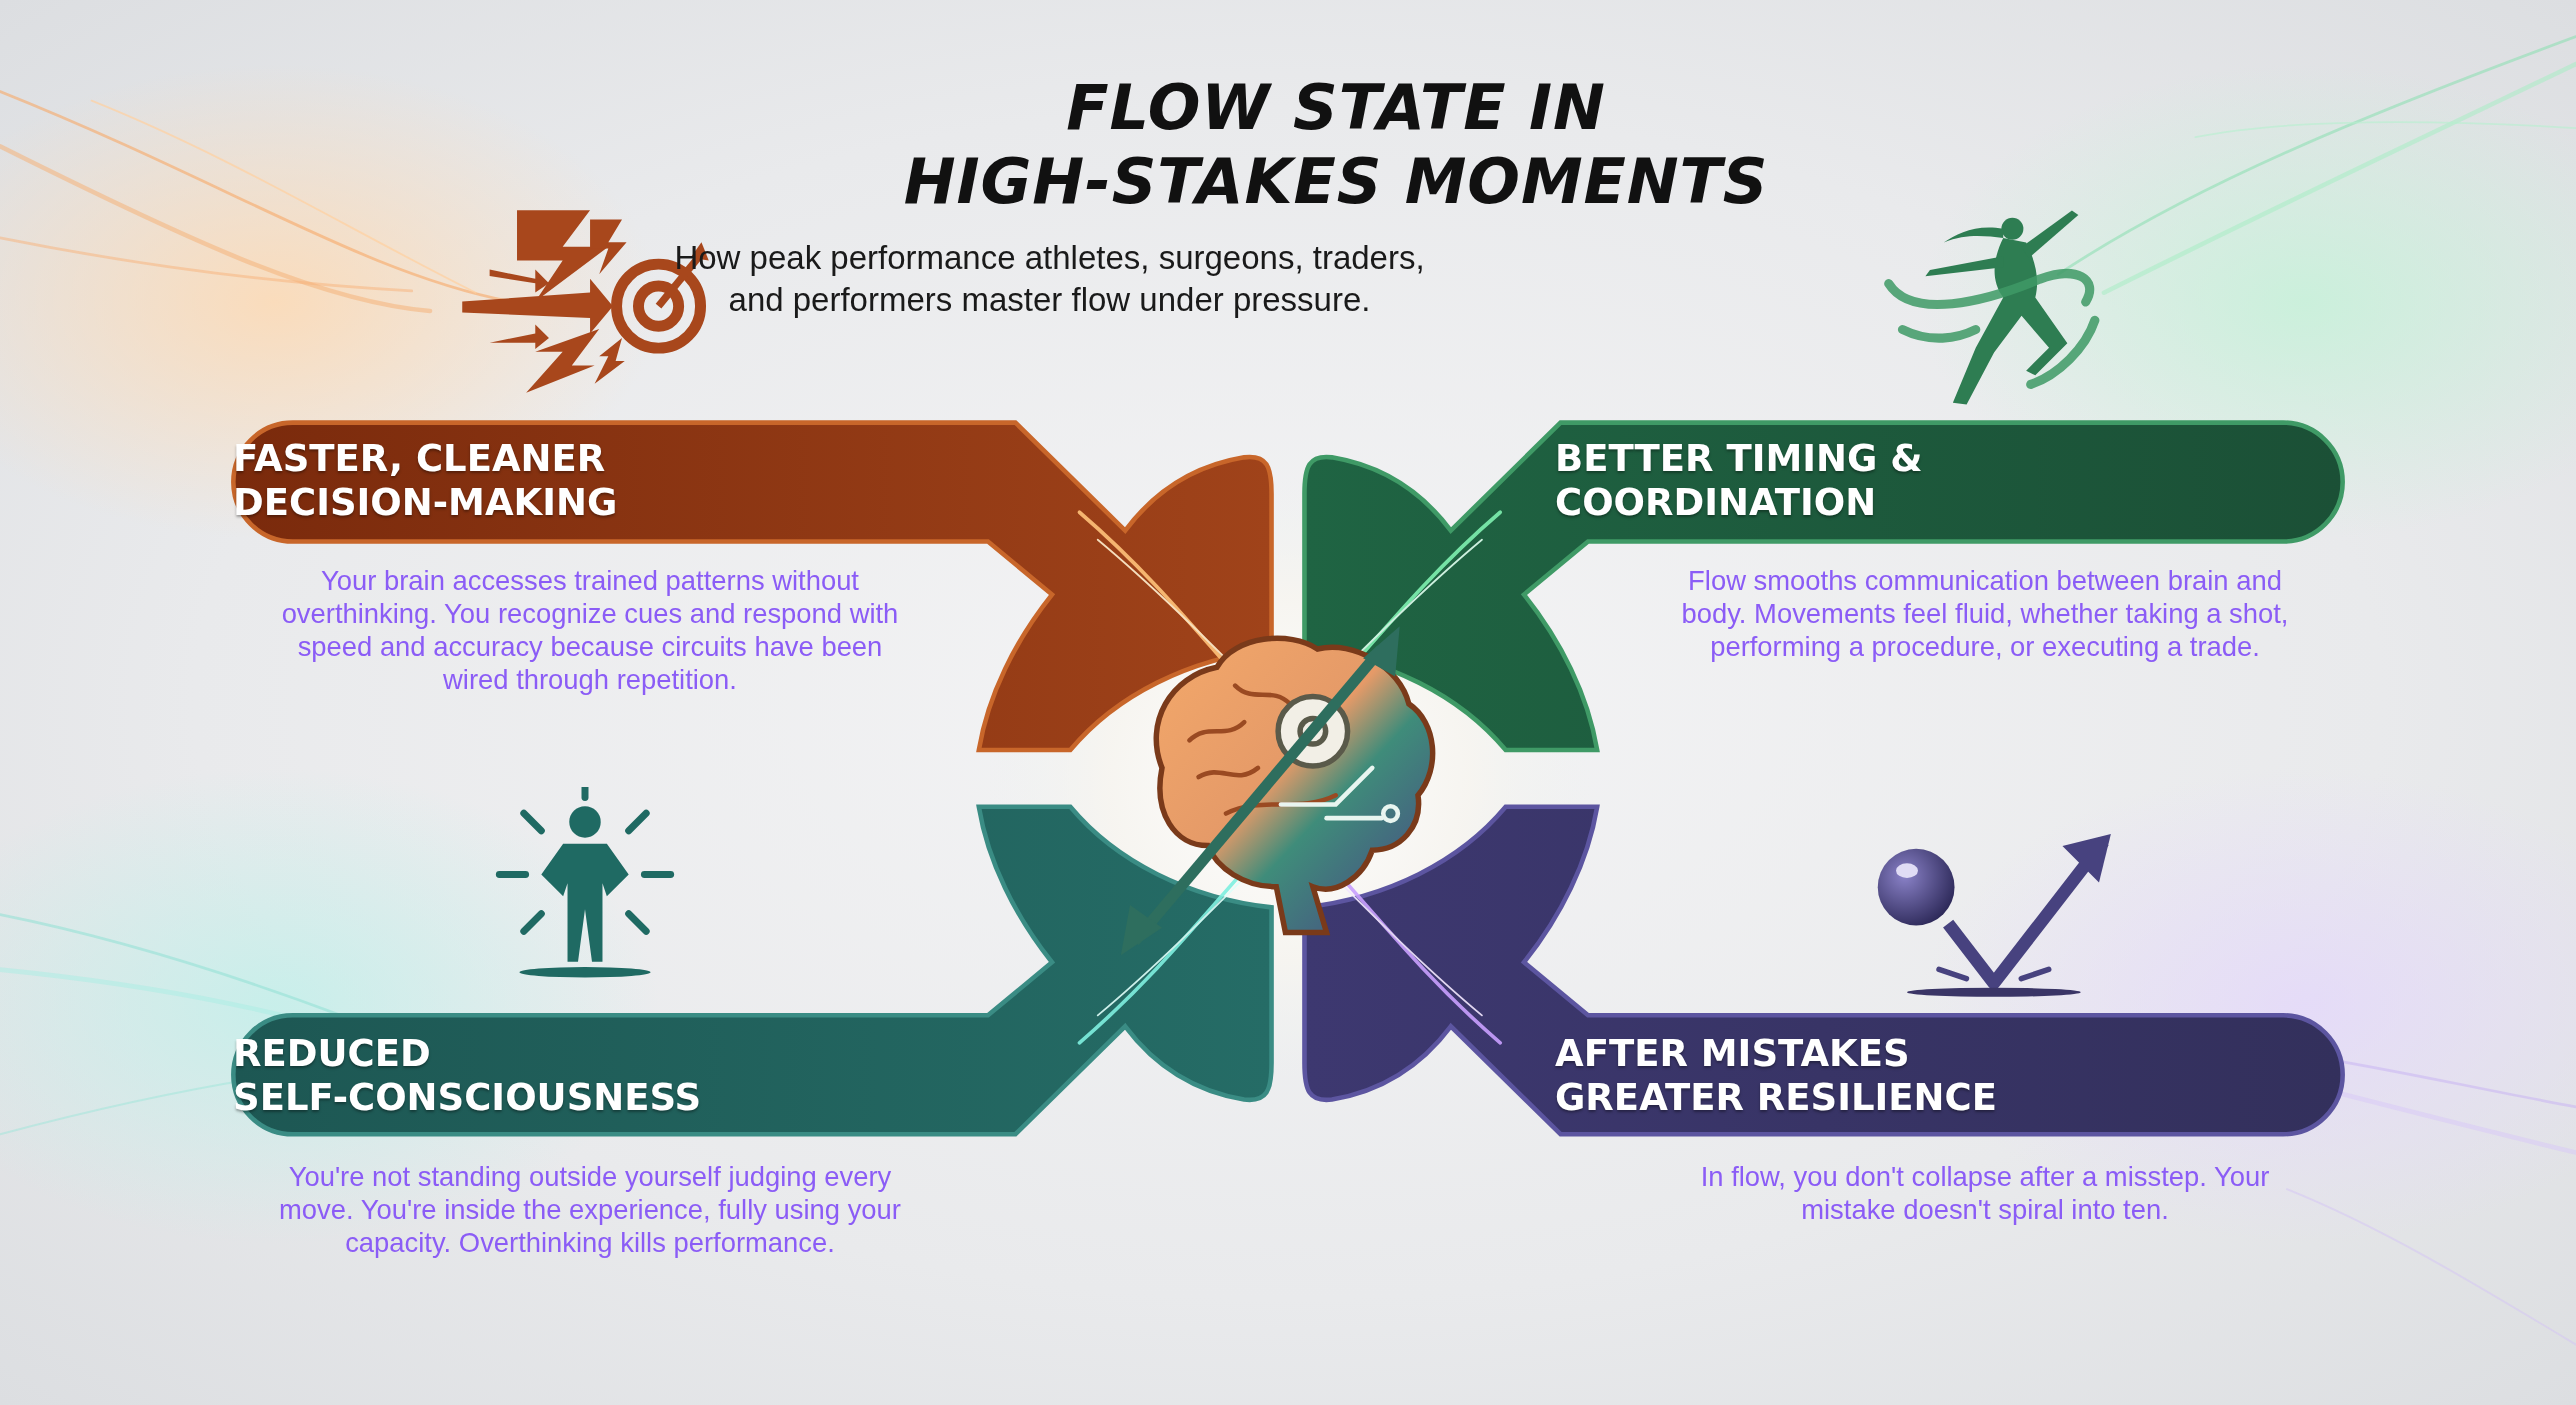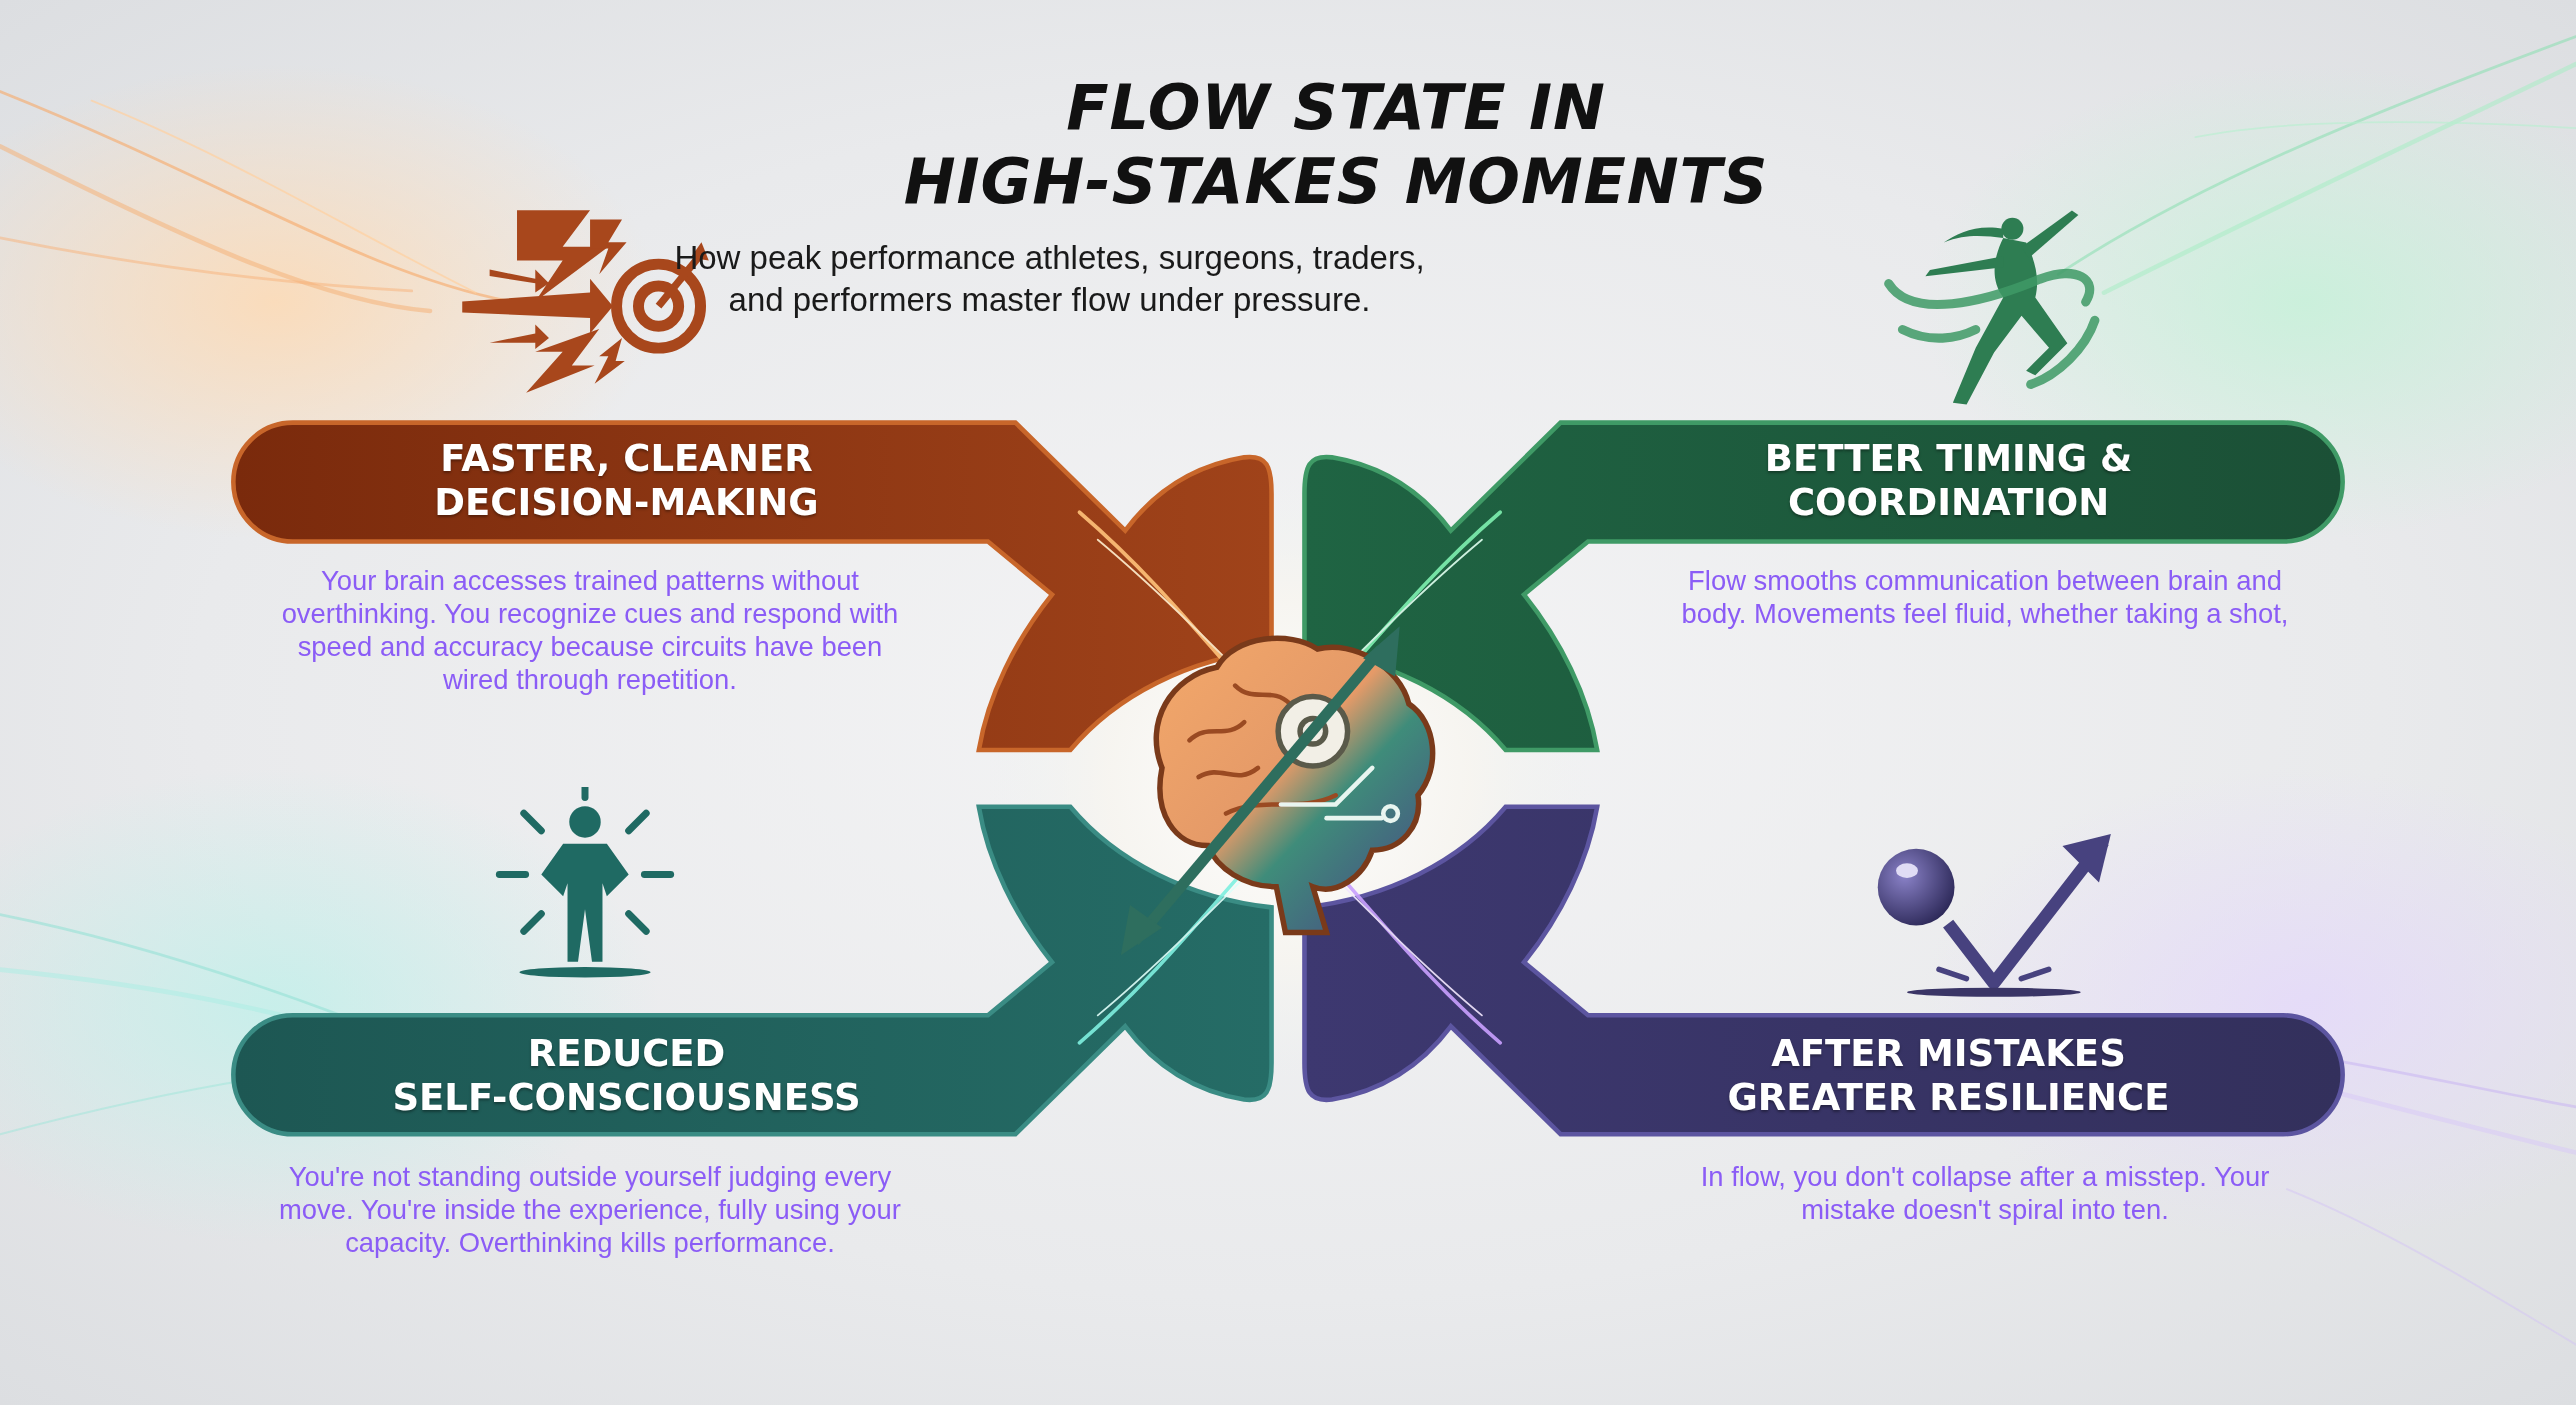--- a/index.html
+++ b/index.html
@@ -16,21 +16,21 @@
   }
   .t1 { top: 71px; font-size: 62px; }
   .t2 { top: 145px; font-size: 62px; }
   .subtitle {
     position: absolute; left: 0; width: 2099px; text-align: center;
     font-family: "Liberation Sans", sans-serif; color: #1a1a1a; font-size: 33px; line-height: 40px;
   }
   .sub1 { top: 238px; }
   .sub2 { top: 280px; }
   .banner-label {
-    position: absolute; text-align: center; color: #fff;
+    position: absolute; color: #fff;
     font-family: "DejaVu Sans", sans-serif; font-weight: bold; font-size: 37px; line-height: 44px;
     text-shadow: 0 1.8px 2.7px rgba(0,0,0,0.35);
   }
   .desc {
     position: absolute; text-align: center; color: #8b5cf6;
     font-family: "Liberation Sans", sans-serif; font-size: 27.4px; line-height: 33px;
     font-stretch: condensed;
   }
   .icon { position: absolute; }
 </style>
@@ -248,20 +248,21 @@
 </div>
 
 <div>
   <div class="banner-label" style="left:1555px;top:437px;width:787px">
     <div>BETTER TIMING &amp;</div>
     <div>COORDINATION</div>
   </div>
   <div class="desc" style="left:1628px;top:564px;width:714px">
     <div>Flow smooths communication between brain and</div>
     <div>body. Movements feel fluid, whether taking a shot,</div>
+    <div>performing a procedure, or executing a trade.</div>
   </div>
 </div>
 
 <div>
   <div class="banner-label" style="left:233px;top:1032px;width:787px">
     <div>REDUCED</div>
     <div>SELF-CONSCIOUSNESS</div>
   </div>
   <div class="desc" style="left:233px;top:1160px;width:714px">
     <div>You're not standing outside yourself judging every</div>

